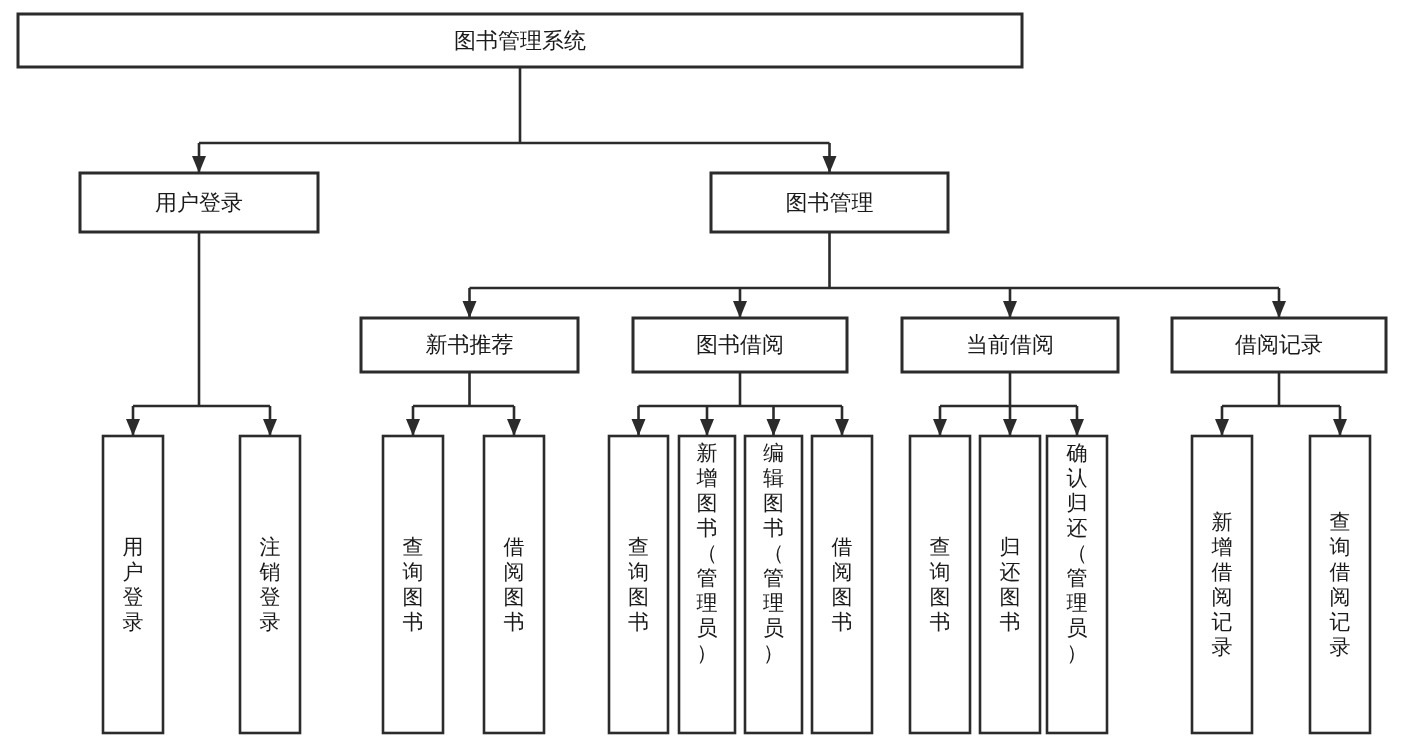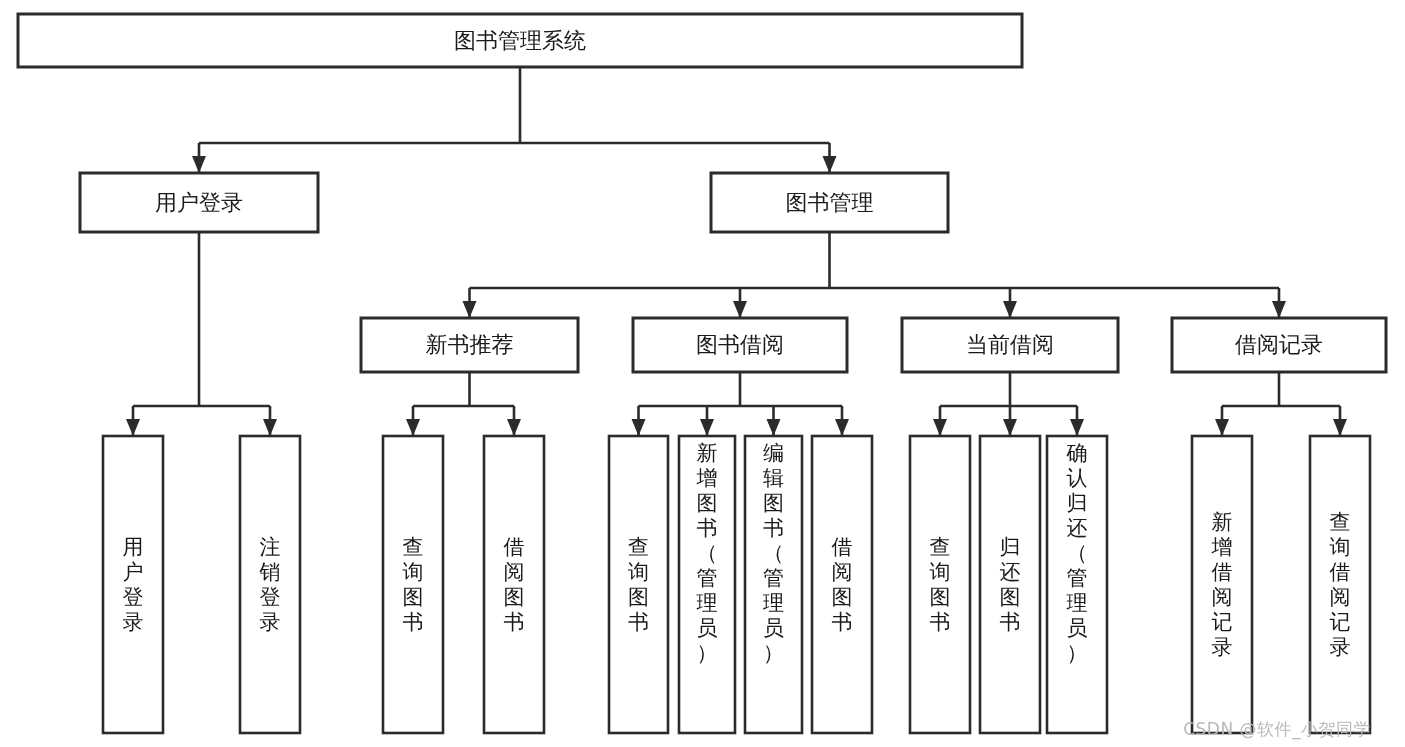--- a/index.html
+++ b/index.html
@@ -224,15 +224,14 @@
           <rect x="1192" y="436" width="60" height="297" class="node-rect-thin"></rect>
           <text x="1222" y="529" class="node-label-v"><tspan x="1222" dy="0">新</tspan><tspan x="1222" dy="25">增</tspan><tspan x="1222" dy="25">借</tspan><tspan x="1222" dy="25">阅</tspan><tspan x="1222" dy="25">记</tspan><tspan x="1222" dy="25">录</tspan></text>
         </g>
         <g>
           <rect x="1310" y="436" width="60" height="297" class="node-rect-thin"></rect>
           <text x="1340" y="529" class="node-label-v"><tspan x="1340" dy="0">查</tspan><tspan x="1340" dy="25">询</tspan><tspan x="1340" dy="25">借</tspan><tspan x="1340" dy="25">阅</tspan><tspan x="1340" dy="25">记</tspan><tspan x="1340" dy="25">录</tspan></text>
         </g>
       </g>
   </svg>
 
-  <div class="watermark">CSDN @软件_小贺同学</div>
 
 </div>
 
 </body></html>

